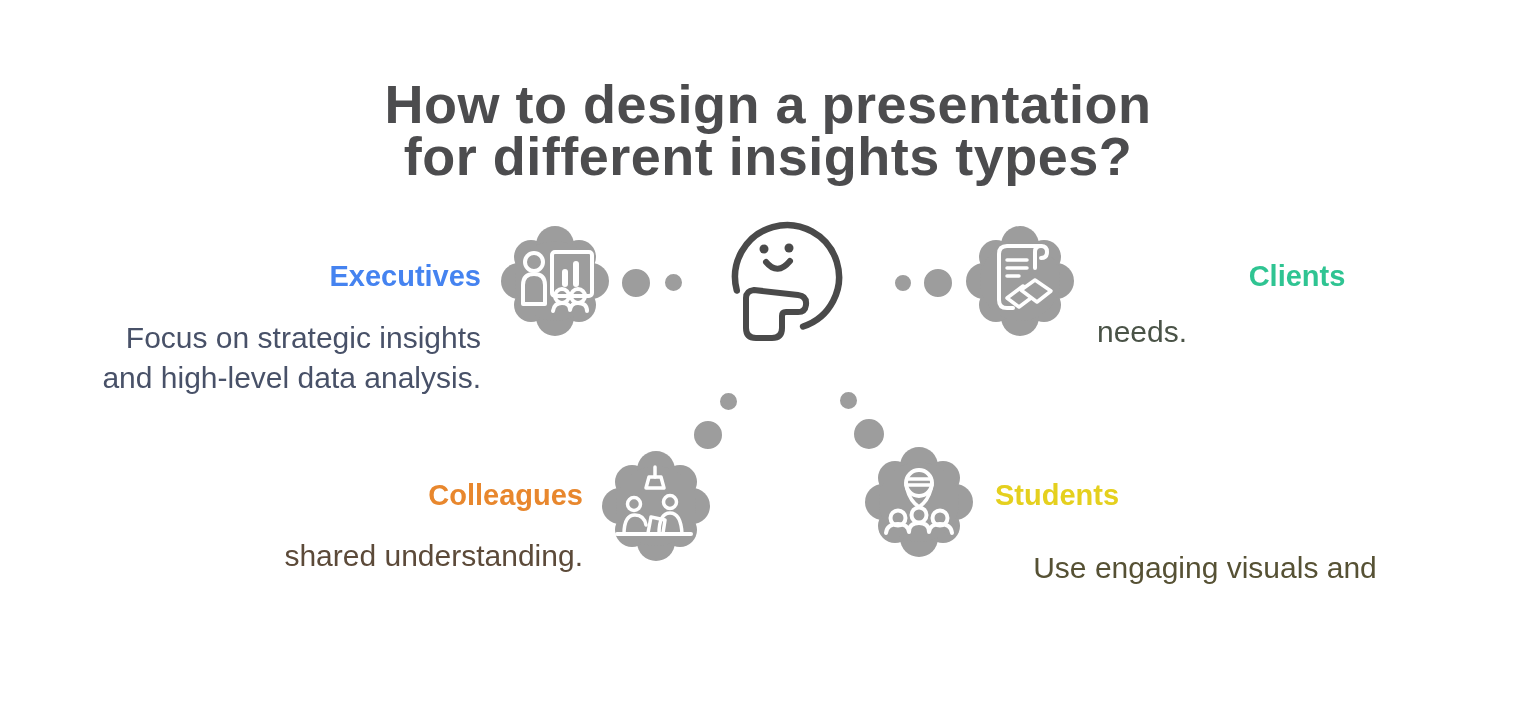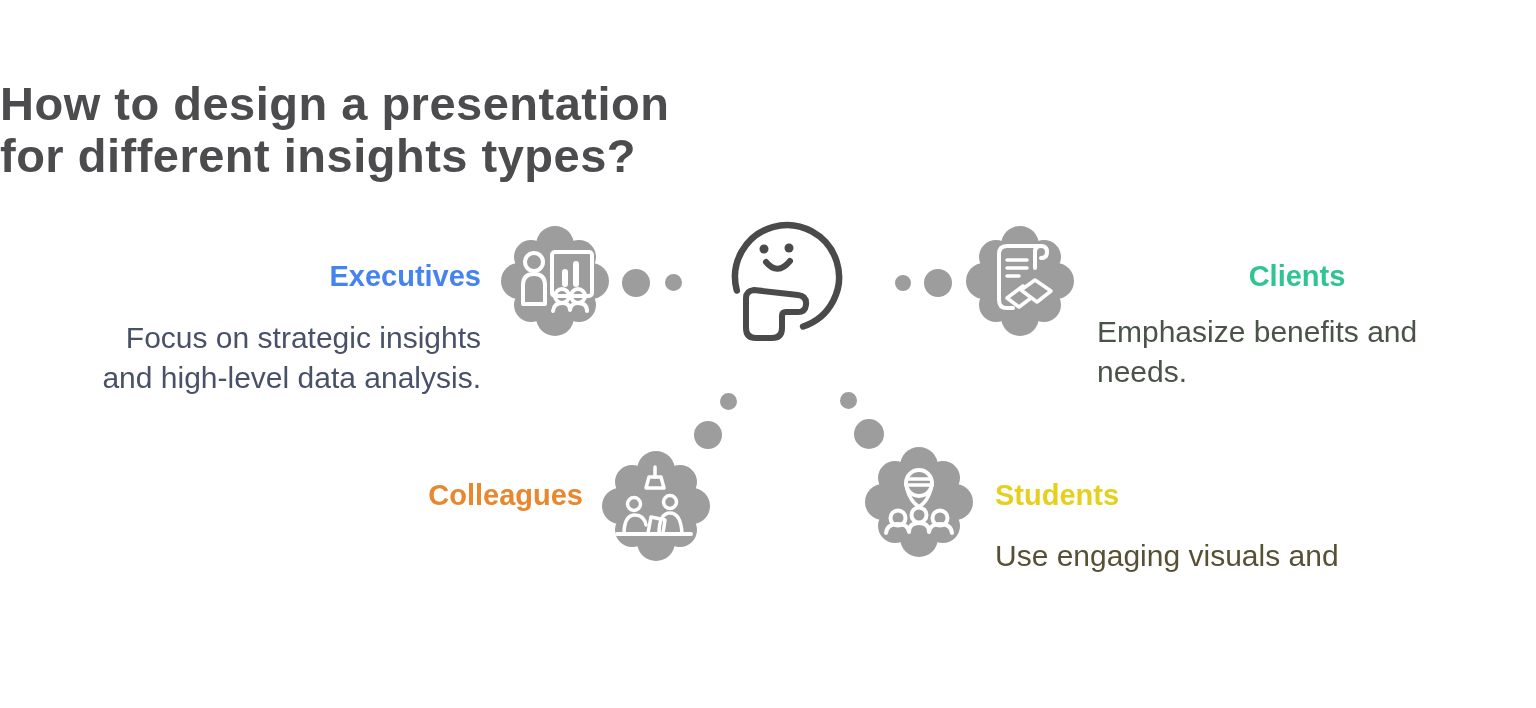--- a/index.html
+++ b/index.html
@@ -1,22 +1,22 @@
 <!DOCTYPE html>
 <html><head>
 <meta charset="utf-8">
 <style>
   html,body{margin:0;padding:0;background:#ffffff;}
   .canvas{
     position:relative;width:1536px;height:708px;overflow:hidden;background:#ffffff;
     font-family:"Liberation Sans","DejaVu Sans",sans-serif;
   }
   .title{
-    position:absolute;left:0;right:0;top:78px;
-    font-size:47px;font-weight:700;line-height:52px;color:#4c4c4e;letter-spacing:0.5px;
+    position:absolute;left:0;right:0;top:78px;text-align:center;
+    font-size:54px;font-weight:700;line-height:52px;color:#4c4c4e;letter-spacing:0.5px;
   }
   .label{
     position:absolute;font-size:29px;font-weight:700;line-height:32px;white-space:nowrap;
   }
   .desc{
     position:absolute;font-size:30px;font-weight:400;line-height:40px;
   }
   .desc div{white-space:nowrap;}
   .align-right{text-align:right;}
   .align-left{text-align:left;}
@@ -32,21 +32,21 @@
   .c-stud-desc{color:#565134;}
 
   
   .exec-label{left:40px;width:441px;top:260px;}
   .exec-desc{left:40px;width:441px;top:312px;}
   .clients-label{left:1097px;width:400px;top:260px;}
   .clients-desc{left:1097px;width:400px;top:312px;}
   .coll-label{left:143px;width:440px;top:479px;}
   .coll-desc{left:143px;width:440px;top:536px;}
   .stud-label{left:995px;width:420px;top:479px;}
-  .stud-desc{left:995px;width:420px;top:536px;}
+  .stud-desc{left:995px;width:420px;top:548px;text-align:center;}
 
   .cloud{position:absolute;width:130px;height:130px;}
   .cloud-exec{left:490px;top:216px;}
   .cloud-clients{left:955px;top:216px;}
   .cloud-coll{left:591px;top:441px;}
   .cloud-stud{left:854px;top:437px;}
 
   .face{position:absolute;left:720px;top:212px;width:140px;height:150px;}
 
   .trail-dot{
@@ -74,26 +74,26 @@
   </div>
 
   <div class="label align-right c-exec-label exec-label">Executives</div>
   <div class="desc align-right c-exec-desc exec-desc">
     <div>Focus on strategic insights</div>
     <div>and high-level data analysis.</div>
   </div>
 
   <div class="label align-left c-clients-label clients-label">Clients</div>
   <div class="desc align-left c-clients-desc clients-desc">
-    <div>Emphasize benefits and</div>
     <div>needs.</div>
   </div>
 
   <div class="label align-right c-coll-label coll-label">Colleagues</div>
   <div class="desc align-right c-coll-desc coll-desc">
+    <div>shared understanding.</div>
   </div>
 
   <div class="label align-left c-stud-label stud-label">Students</div>
   <div class="desc align-left c-stud-desc stud-desc">
     <div>Use engaging visuals and</div>
   </div>
 
   <svg class="face" viewBox="0 0 140 150" aria-hidden="true">
     <path d="M 16.8 78.5 A 52 52 0 1 1 83.1 114.5" fill="none" stroke="#4a4a4a" stroke-width="6.5" stroke-linecap="round"></path>
     <circle cx="44" cy="37" r="4.5" fill="#4a4a4a"></circle>

